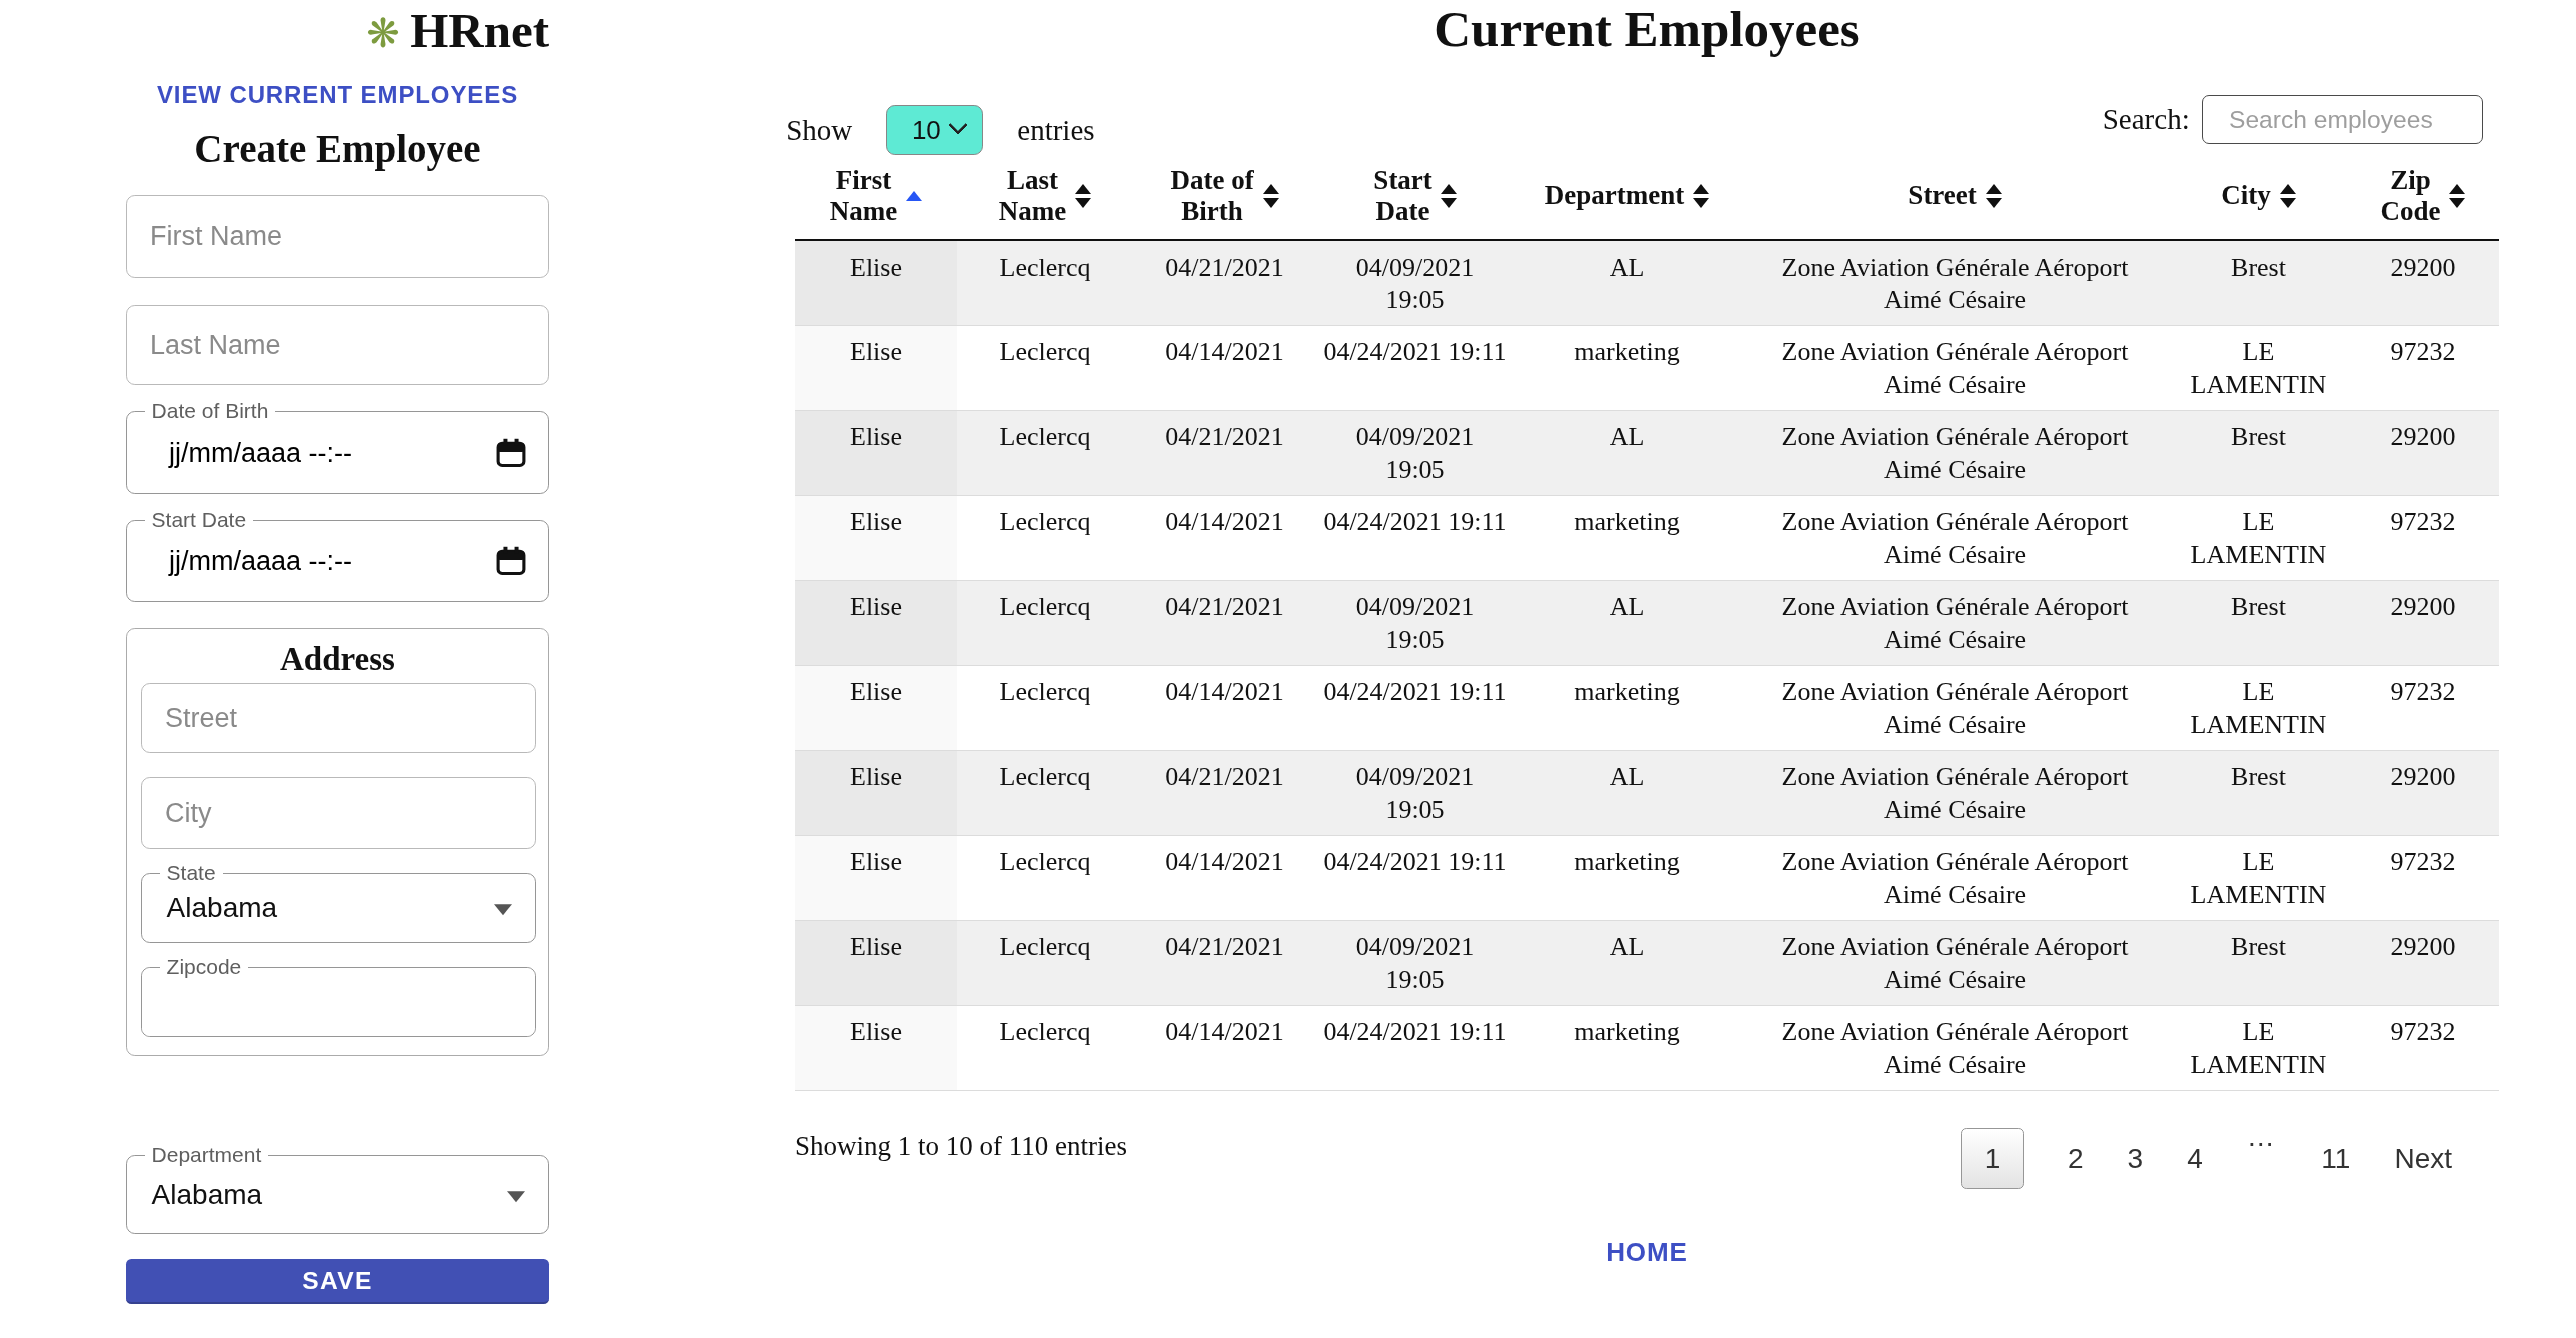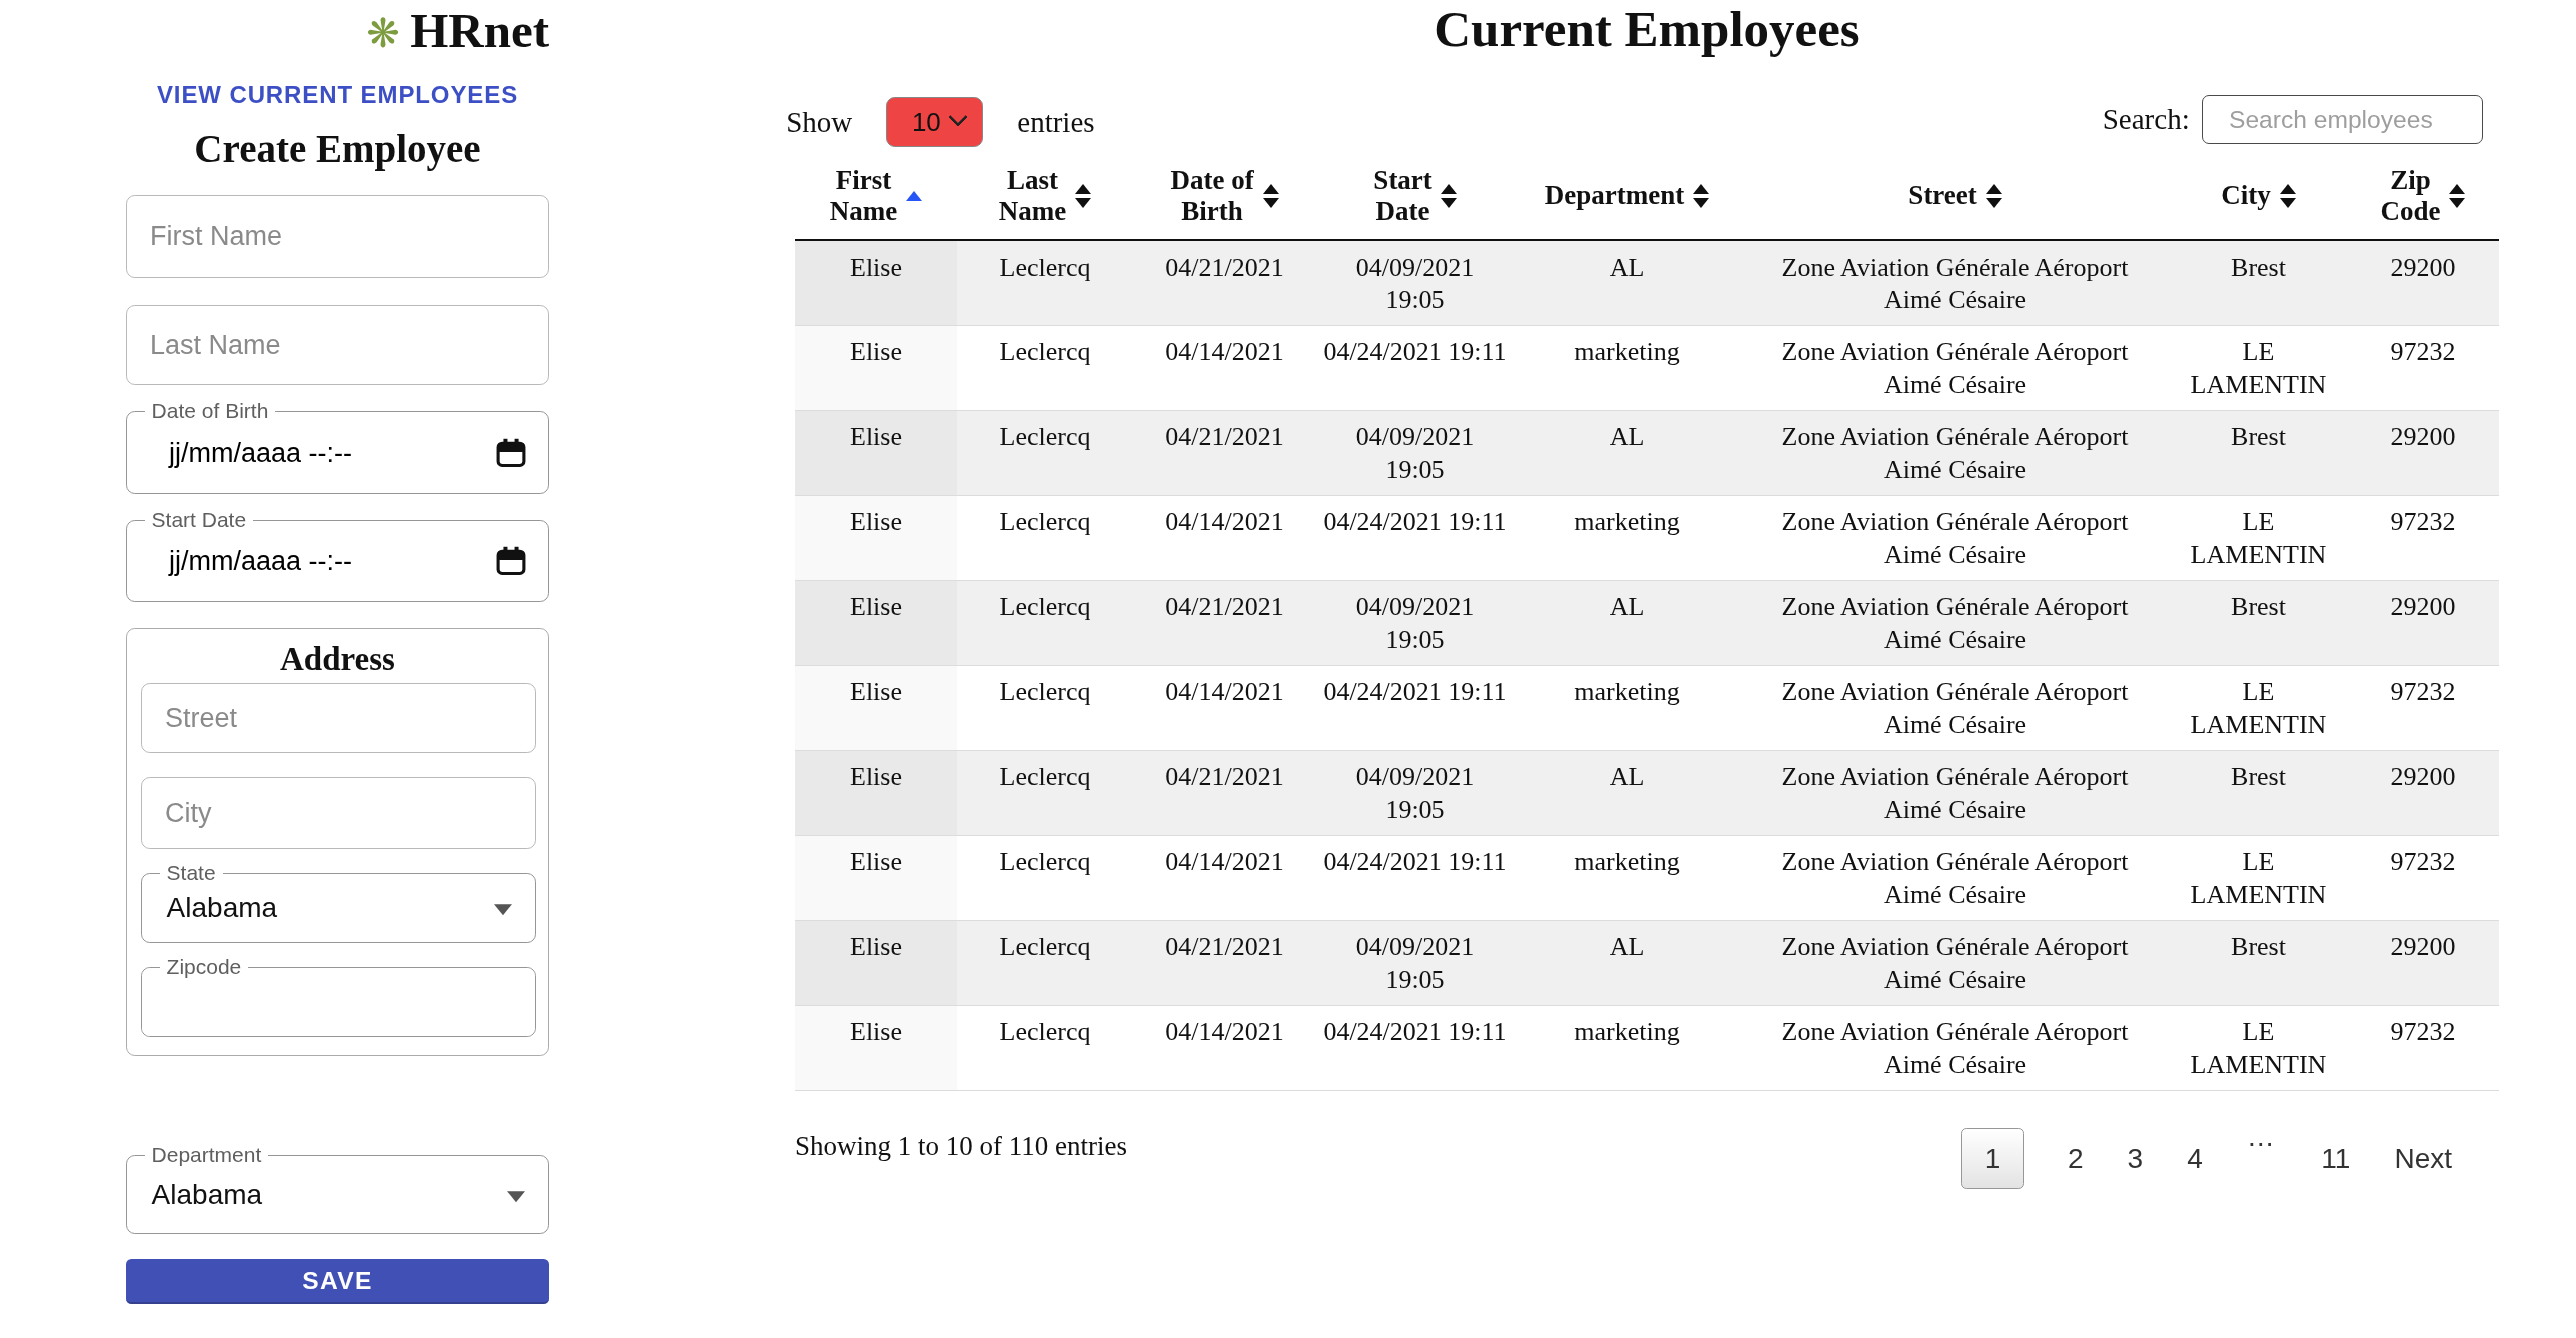--- a/index.html
+++ b/index.html
@@ -52,21 +52,21 @@
               border-radius:5.3px; cursor:pointer; border-bottom:2.6px solid #35418f;
               font-family:"Liberation Sans", sans-serif;}
 
   
   .right-panel { position:absolute; left:795px; top:0; width:1704px; height:1339px; }
   .table-title { position:absolute; top:0; width:100%; text-align:center;
                  font-family:"Liberation Serif", serif; font-size:51px; font-weight:bold; }
   .show-group { position:absolute; left:-8.8px; top:93px; display:flex; align-items:center;
                 font-family:"Liberation Serif", serif; font-size:29px;gap:20px; }
   .page-select { width:97px; height:50px; border:1.8px solid #878787; border-radius:8.8px;
-                 margin:4px 14px; position:relative; cursor:pointer; background:#ef4444;}
+                 margin:12px 14px; position:relative; cursor:pointer; background:#5eead4;}
   .page-select .val { position:absolute; left:24.6px; top:50%; transform:translateY(-50%);
                       font-family:"Liberation Sans", sans-serif; font-size:26px; }
   .chevron { position:absolute; right:17.6px; top:12.3px; width:14px; height:14px;
              border-right:3.5px solid #222; border-bottom:3.5px solid #222; transform:rotate(45deg); border-radius:1.8px;}
   .search-group { position:absolute; right:16px; top:95px; display:flex; align-items:center; }
   .search-label { font-family:"Liberation Serif", serif; font-size:29px; margin-right:12.3px;margin-left:31px; }
   .search-input { width:281px; height:49px; border:1.8px solid #4a4a4a; border-radius:7px;
                   font-size:24.6px; padding:0 26px; color:#333; outline:none; }
   .search-input::placeholder { color:#9e9e9e; }
 
@@ -406,14 +406,15 @@
   <div class="pagination">
     <span class="page-item active">1</span>
     <span class="page-item">2</span>
     <span class="page-item">3</span>
     <span class="page-item">4</span>
     <span class="page-item ellipsis">…</span>
     <span class="page-item">11</span>
     <span class="page-item">Next</span>
   </div>
 
+  <a class="home-link">HOME</a>
 </div>
 
 
 </body></html>

